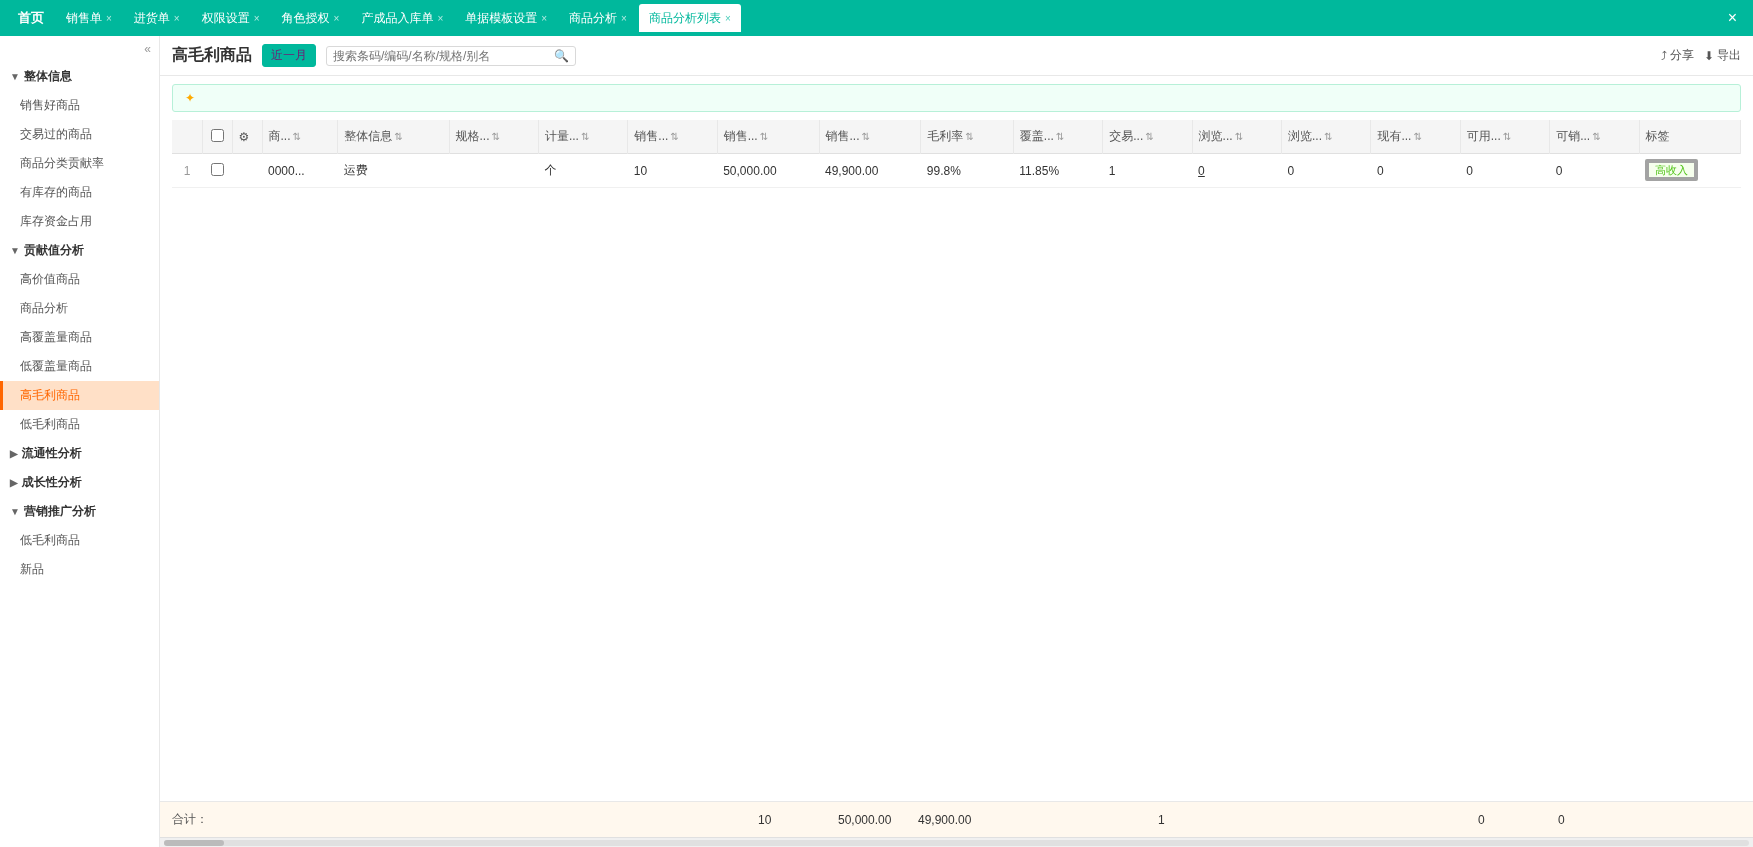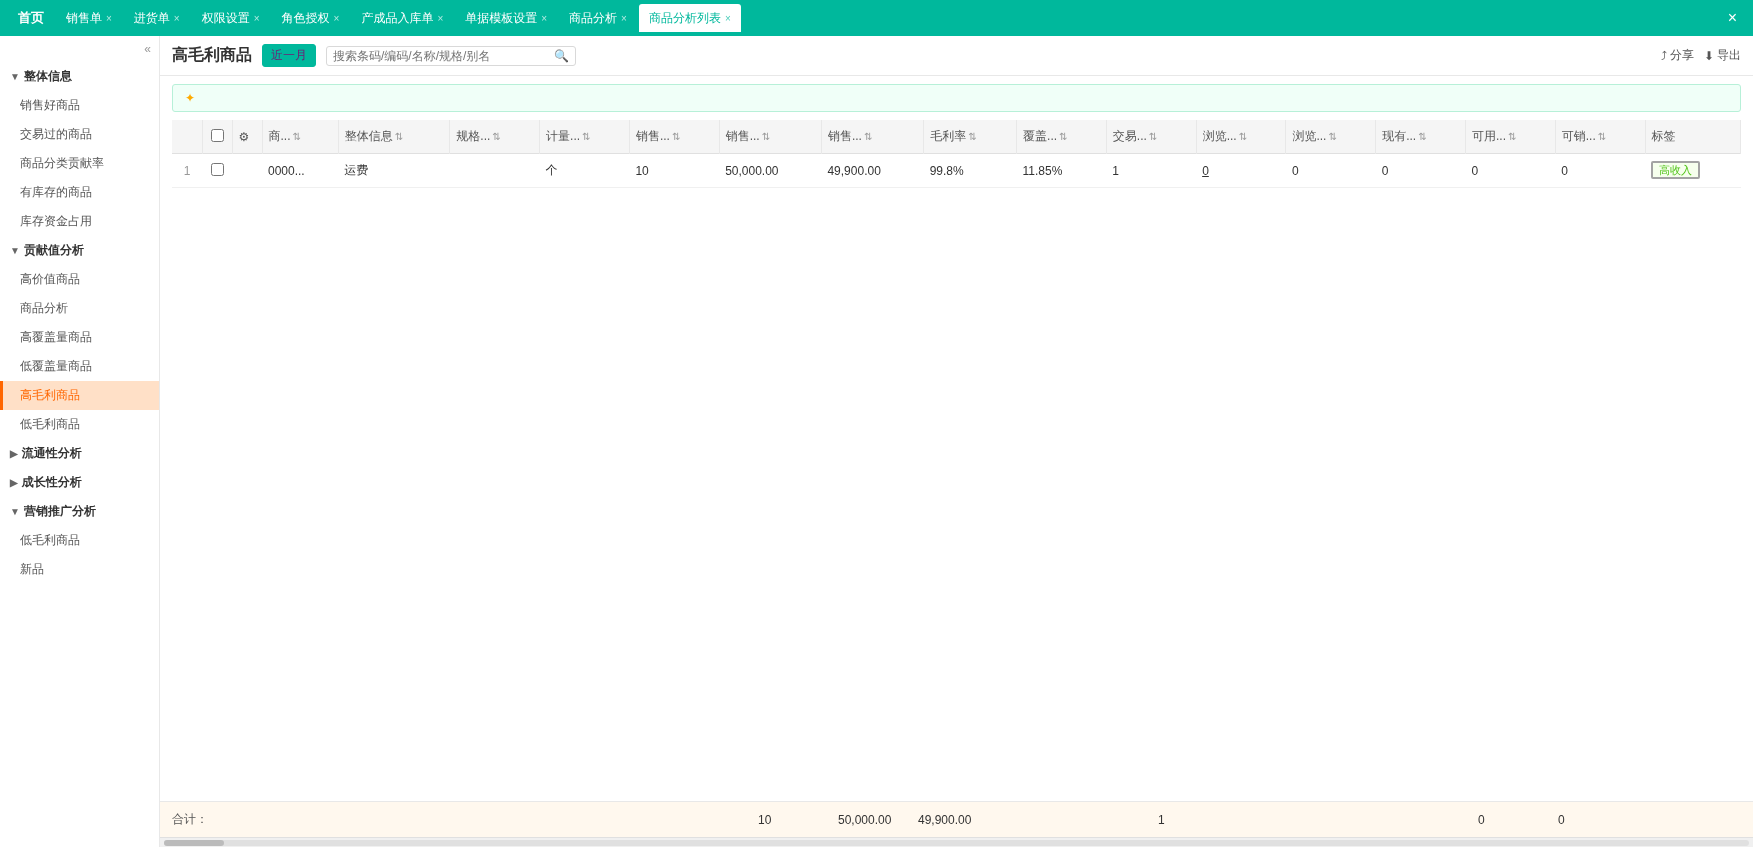--- a/index.html
+++ b/index.html
@@ -206,21 +206,21 @@
       border-bottom: 1px solid #f0f0f0;
     }
     tbody td {
       padding: 8px 6px;
       color: #333;
       white-space: nowrap;
     }
     tbody td:first-child { text-align: center; color: #999; }
     .tag-badge {
       background: #f6ffed;
-      border: 2px solid #a3a3a3;
+      border: 4px solid #a3a3a3;
       color: #52c41a;
       padding: 1px 6px;
       border-radius: 2px;
       font-size: 11px;
     }
 
     
     .footer-bar {
       display: flex;
       align-items: center;

